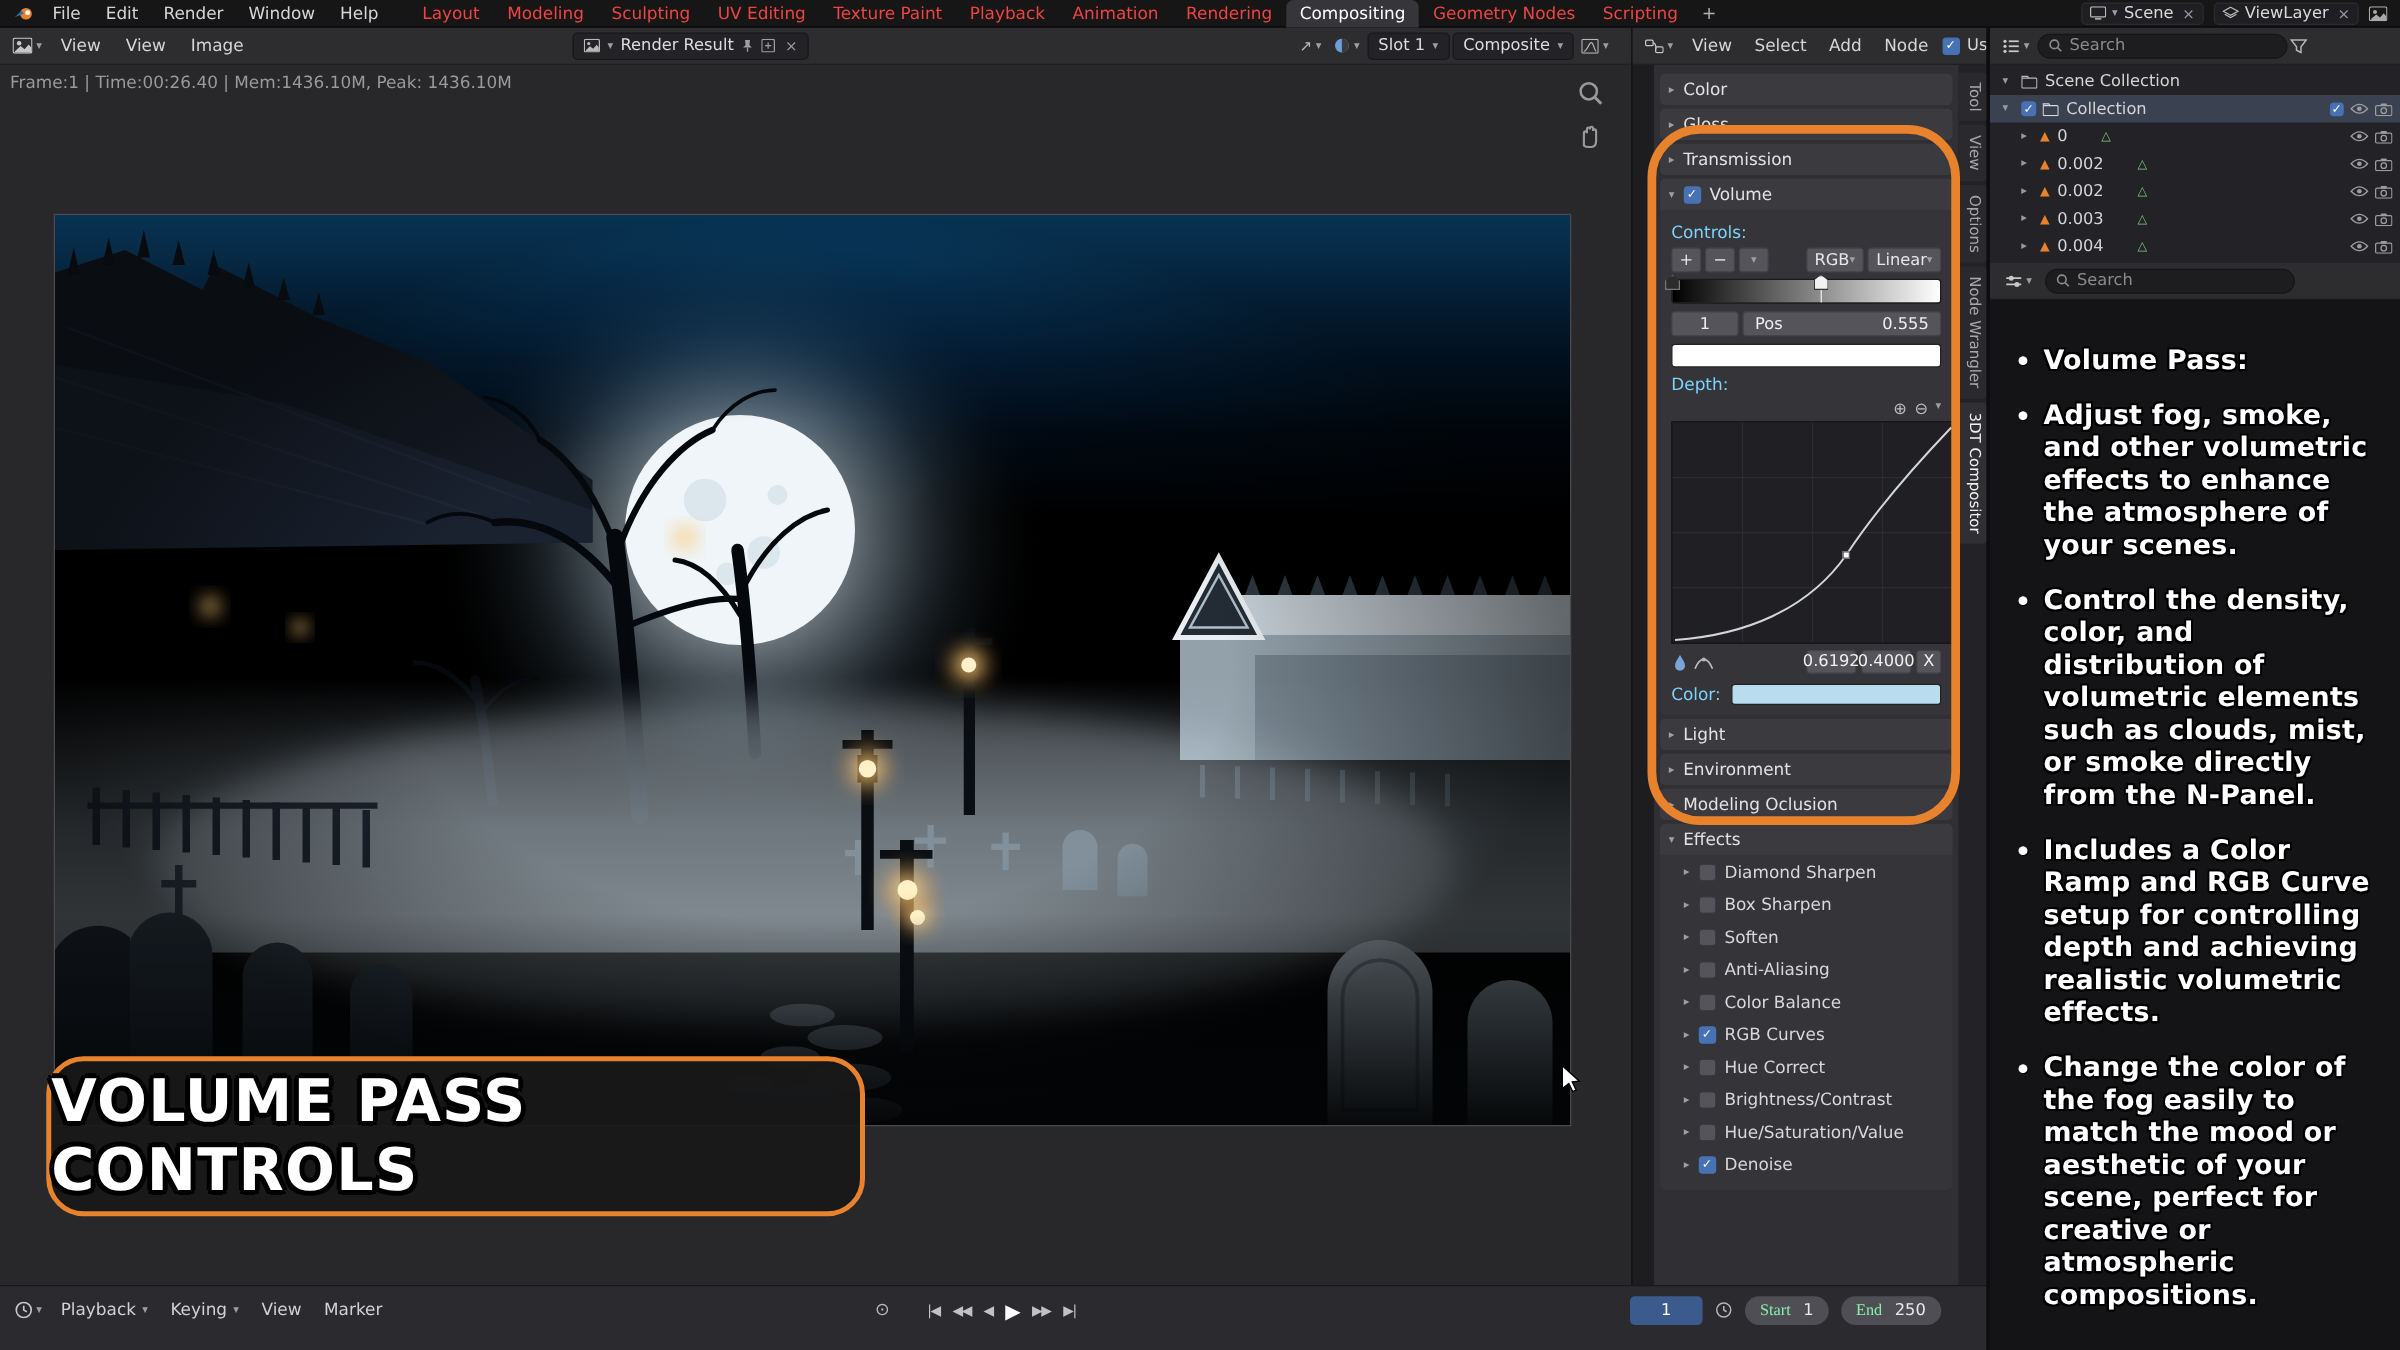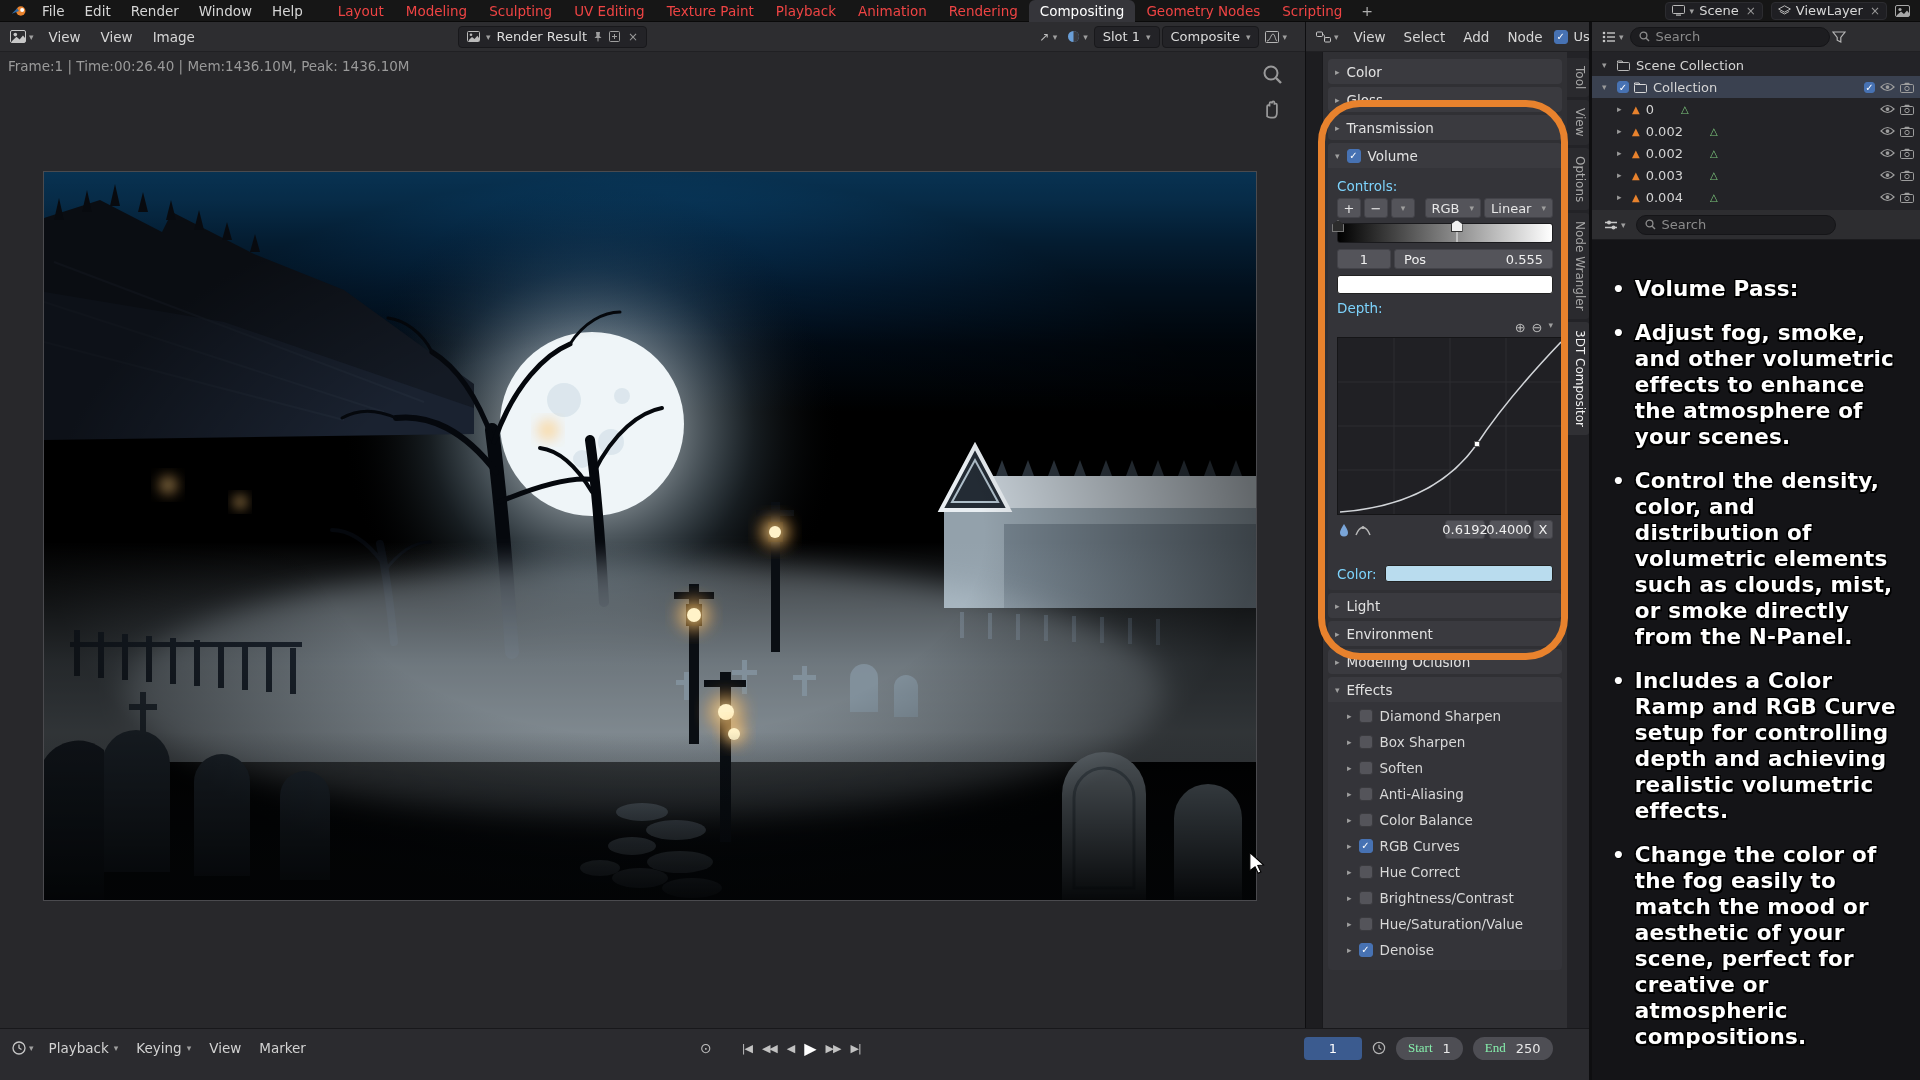--- a/index.html
+++ b/index.html
@@ -49,39 +49,39 @@
   .panel-open{margin:3px 5px 0 5px;background:#343439;border-radius:4px;padding-bottom:8px;}
   .panel-open .phdr{margin:0;background:#3a3a3f;border-radius:4px 4px 0 0;}
   .vol-body{padding:4px 9px 0 9px;}
   .lbl{color:#7dd3fc;margin:6px 0 4px 0;}
   .cb{width:14px;height:14px;border-radius:3px;background:#54545a;border:1px solid #3a3a3e;display:inline-flex;align-items:center;justify-content:center;font-size:10px;color:#fff;flex:0 0 auto;}
   .cb.checked{background:#4772b3;border-color:#4772b3;}
   .cb.checked::after{content:"✓";}
   .wbtn{background:#54545a;border:1px solid #434349;border-radius:3px;height:20px;display:inline-flex;align-items:center;justify-content:center;color:#e6e6e6;font-size:13px;}
   .ramp-toolbar{display:flex;gap:3px;align-items:center;margin-bottom:5px;}
   .ramp-toolbar .sq{width:24px;}
-  .ramp-toolbar .dd{padding:0 6px;gap:10px;display:inline-flex;}
+  .ramp-toolbar .dd{padding:0 6px;gap:0;display:inline-flex;}
   .sp{flex:1;}
   .ramp{position:relative;height:20px;border-radius:3px;background:linear-gradient(to right,#000,#fff);border:1px solid #1a1a1d;margin:2px 0 6px 0;}
   .rstop{position:absolute;top:-4px;width:12px;height:12px;transform:translateX(-6px);clip-path:polygon(50% 0,100% 38%,100% 100%,0 100%,0 38%);}
   .rstop.active{background:#f2f2f2;border:1px solid #333;}
   .rstop.first{background:#2c2c2c;border:1px solid #777;left:0;}
   .rline{position:absolute;top:0;bottom:0;width:1px;background:rgba(255,255,255,0.85);transform:translateX(-0.5px);}
   .row3{display:flex;gap:3px;margin:2px 0 6px 0;}
   .fld{background:#54545a;border:1px solid #434349;border-radius:3px;height:20px;color:#efefef;font-size:13px;display:flex;align-items:center;justify-content:center;}
   .fld.idx{width:54px;}
   .fld.pos{flex:1;justify-content:space-between;padding:0 9px;}
   .swatch{height:19px;border-radius:3px;border:1px solid #222;}
   .curve-tools{display:flex;justify-content:flex-end;gap:6px;color:#bdbdbd;font-size:13px;margin:2px 0;}
   .curve{position:relative;width:227px;height:178px;background:#202024;border:1px solid #151517;}
   .curve-pt{position:absolute;width:6px;height:6px;background:#fff;border:1px solid #555;transform:translate(-3px,3px);}
   .curve-row{display:flex;align-items:center;gap:4px;margin:5px 0 2px 0;}
   .curve-row .fld{width:40px;height:19px;}
   .curve-row .del{width:20px;height:19px;}
-  .color-row{display:flex;align-items:center;gap:8px;margin-top:26px;}
+  .color-row{display:flex;align-items:center;gap:8px;margin-top:8px;}
   .color-row .swatch{flex:1;height:17px;}
   .fx-list .fxrow{height:25px;display:flex;align-items:center;gap:7px;padding:0 7px;margin:1px 12px 0 12px;color:#d8d8d8;}
 
   
   .vtabs{position:absolute;left:1567px;top:52px;width:22px;height:976px;background:#232327;display:flex;flex-direction:column;gap:3px;padding-top:6px;z-index:2;}
   .vtab{writing-mode:vertical-rl;font-size:12px;color:#a8a8a8;padding:8px 2px;background:#2a2a2e;border-radius:0 3px 3px 0;white-space:nowrap;}
   .vtab.checked{background:#303034;color:#f0f0f0;}
 
   .ring{position:absolute;left:1318px;top:100px;width:250px;height:560px;border:7px solid #e8822d;border-radius:42px;z-index:20;pointer-events:none;}
 
@@ -481,20 +481,23 @@
         <circle cx="9" cy="9" r="6.5" fill="none" stroke="#bfbfbf" stroke-width="2"></circle>
         <path d="M14,14 L19,19" stroke="#bfbfbf" stroke-width="2.4"></path>
       </svg>
   </div>
   <div class="gizmo" style="top:98px;">
     <svg width="20" height="22" viewBox="0 0 16 18">
         <path d="M4,15 L4,7 Q4,5.8 5,5.8 Q6,5.8 6,7 L6,4.5 Q6,3.3 7,3.3 Q8,3.3 8,4.5 L8,4 Q8,2.8 9,2.8 Q10,2.8 10,4 L10,5.5 Q10,4.5 11,4.5 Q12,4.5 12,5.7 L12,12 Q12,16 9,16 L7,16 Q5,16 4,15 Z" fill="none" stroke="#bfbfbf" stroke-width="1.4"></path>
       </svg>
   </div>
 
+  <div class="caption">
+    <span>VOLUME PASS CONTROLS</span>
+  </div>
 
   <div class="cursor">
     <svg width="18" height="22" viewBox="0 0 12 17">
         <path d="M0.5,0.5 L11,10 L6.6,10.4 L9,15.5 L6.9,16.4 L4.5,11.4 L0.5,14.5 Z" fill="#fff" stroke="#000" stroke-width="0.8"></path>
       </svg>
   </div>
 
   <div class="compbg"></div>
 
   <aside class="npanel">

